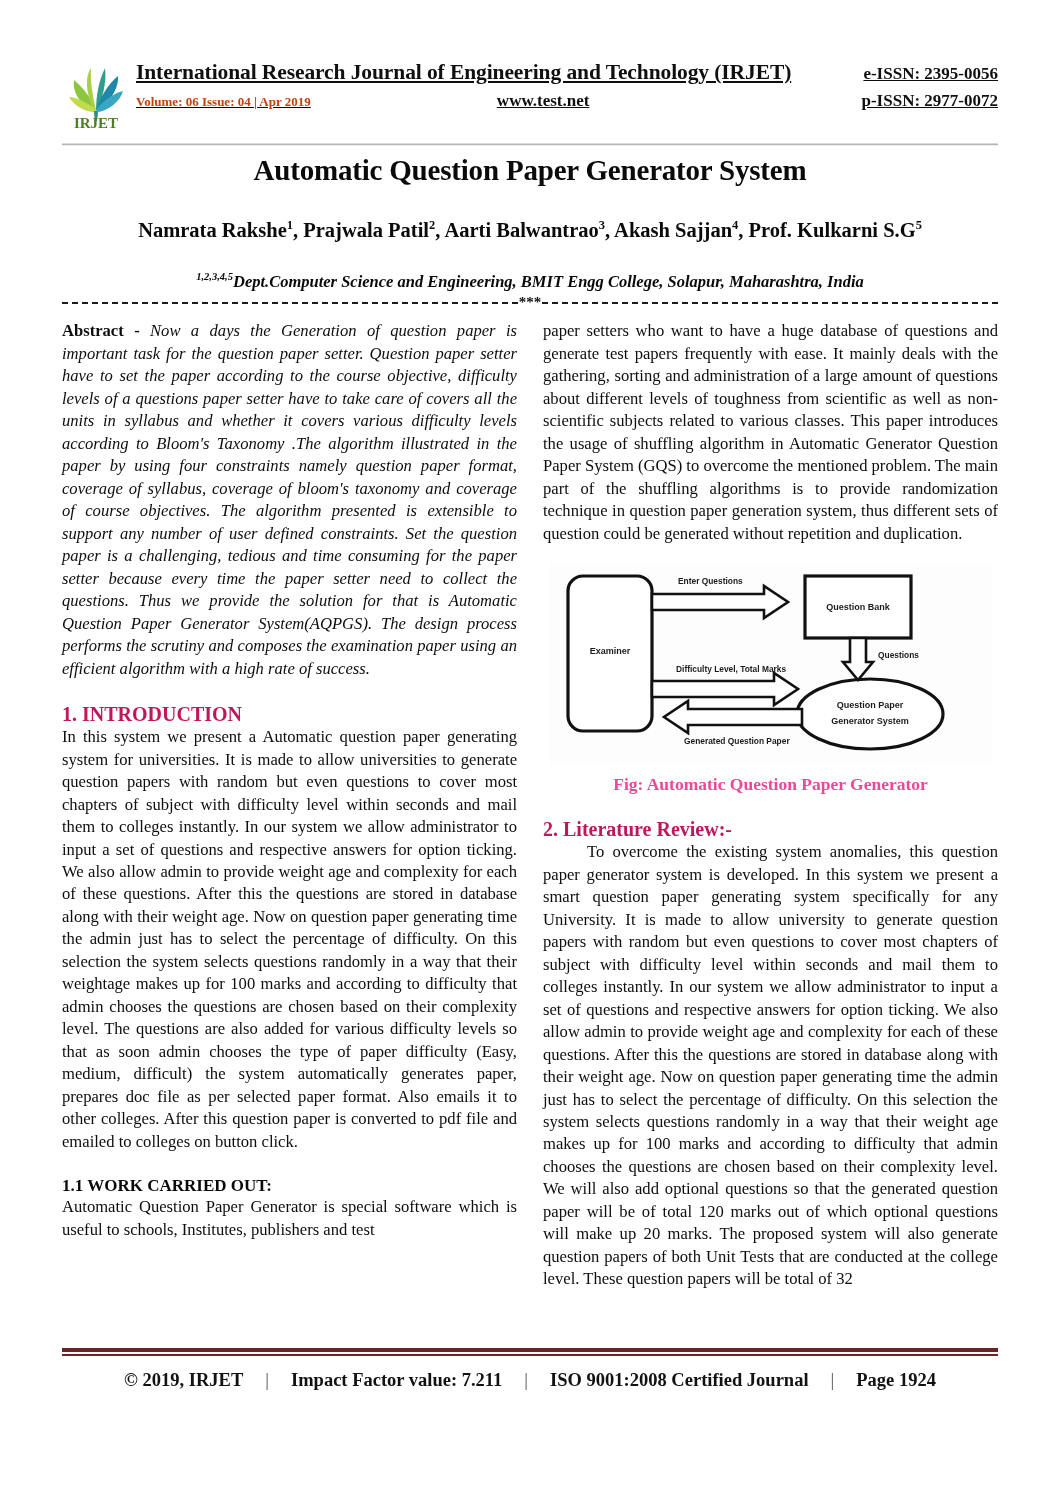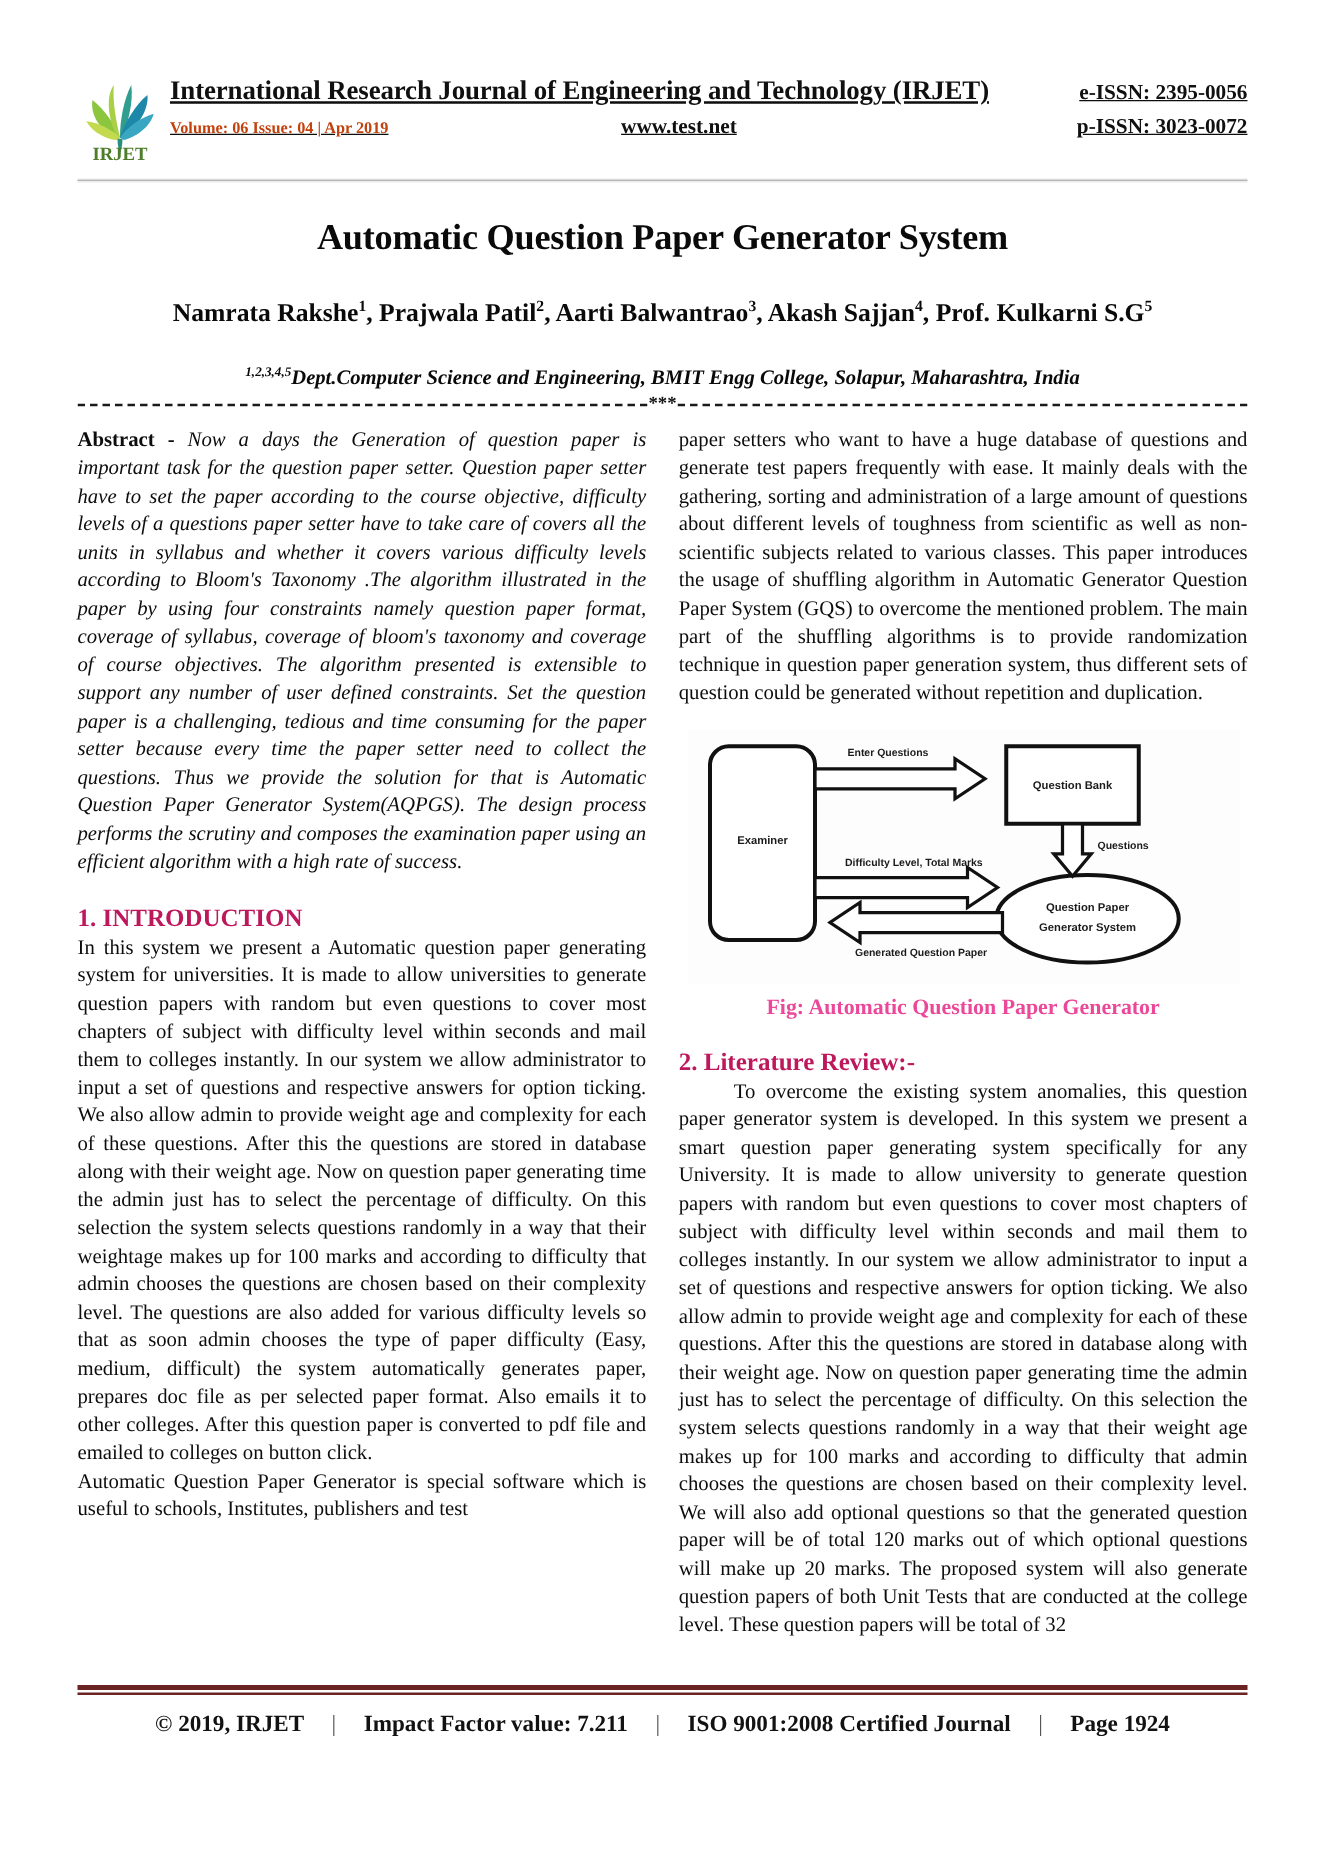--- a/index.html
+++ b/index.html
@@ -85,21 +85,21 @@
     height: 3px;
     background: linear-gradient(to bottom, #d9d9d9 0, #d9d9d9 1px, #b6b6b6 1px, #b6b6b6 2px, #ececec 2px);
   }
 
   
   .paper-title {
     text-align: center;
     font-family: "Liberation Serif", serif;
     font-weight: bold;
     font-size: 29px;
-    margin-top: 28px;
+    margin-top: 8px;
     letter-spacing: -0.2px;
     color: #0a0a0a;
   }
   .authors {
     text-align: center;
     font-family: "Liberation Serif", serif;
     font-weight: bold;
     font-size: 20.5px;
     margin-top: 31px;
     color: #0a0a0a;
@@ -268,21 +268,21 @@
       </div>
 
       <div class="masthead-text">
         <div class="mh-row mh-row1">
           <div class="journal-title">International Research Journal of Engineering and Technology (IRJET)</div>
           <div class="eissn">e-ISSN: 2395-0056</div>
         </div>
         <div class="mh-row">
           <div class="volume-line">Volume: 06 Issue: 04 | Apr 2019</div>
           <div class="site-url">www.test.net</div>
-          <div class="pissn">p-ISSN: 3023-0072</div>
+          <div class="pissn">p-ISSN: 2977-0072</div>
         </div>
       </div>
     </div>
 
     <div class="mh-rule"></div>
 
     <div class="paper-title">Automatic Question Paper Generator System</div>
 
     <div class="authors">Namrata Rakshe<sup>1</sup>, Prajwala Patil<sup>2</sup>, Aarti Balwantrao<sup>3</sup>, Akash Sajjan<sup>4</sup>, Prof. Kulkarni S.G<sup>5</sup></div>
 
@@ -299,20 +299,21 @@
 
       <div class="col">
 
         <p class="body abstract"><b>Abstract - </b><span>Now a days the Generation of question paper is important task for the question paper setter. Question paper setter have to set the paper according to the course objective, difficulty levels of a questions paper setter have to take care of covers all the units in syllabus and whether it covers various difficulty levels according to Bloom's Taxonomy .The algorithm illustrated in the paper by using four constraints namely question paper format, coverage of syllabus, coverage of bloom's taxonomy and coverage of course objectives. The algorithm presented is extensible to support any number of user defined constraints. Set the question paper is a challenging, tedious and time consuming for the paper setter because every time the paper setter need to collect the questions. Thus we provide the solution for that is Automatic Question Paper Generator System(AQPGS). The design process performs the scrutiny and composes the examination paper using an efficient algorithm with a high rate of success.</span></p>
 
 
         <h2 class="sec">1. INTRODUCTION</h2>
 
         <p class="body after-head">In this system we present a Automatic question paper generating system for universities. It is made to allow universities to generate question papers with random but even questions to cover most chapters of subject with difficulty level within seconds and mail them to colleges instantly.  In our system we allow administrator to input a set of questions and respective answers for option ticking. We also allow admin to provide weight age and complexity for each of these questions. After this the questions are stored in database along with their weight age. Now on question paper generating time the admin just has to select the percentage of difficulty. On this selection the system selects questions randomly in a way that their weightage makes up for 100 marks and according to difficulty that admin chooses the questions are chosen based on their complexity level. The questions are also added for various difficulty levels so that as soon admin chooses the type of paper difficulty (Easy, medium, difficult) the system automatically generates paper, prepares doc file as per selected paper format. Also emails it to other colleges. After this question paper is converted to pdf file and emailed to colleges on button click.</p>
 
+        <h3 class="subsec">1.1  WORK CARRIED OUT:</h3>
 
         <p class="body after-head">Automatic Question Paper Generator is special software which is useful to schools, Institutes, publishers and test</p>
       </div>
 
       <div class="col">
 
         <p class="body">paper setters who want to have a huge database of questions and generate test papers frequently with ease. It mainly deals with the gathering, sorting and administration of a large amount of questions about different levels of toughness from scientific as well as non-scientific subjects related to various classes. This paper introduces the usage of shuffling algorithm in Automatic Generator Question Paper System (GQS) to overcome the mentioned problem. The main part of the shuffling algorithms is to provide randomization technique in question paper generation system, thus different sets of question could be generated without repetition and duplication.</p>
 
         <div class="figure">
           <svg class="figure-img" viewBox="0 0 442 204" xmlns="http://www.w3.org/2000/svg">

